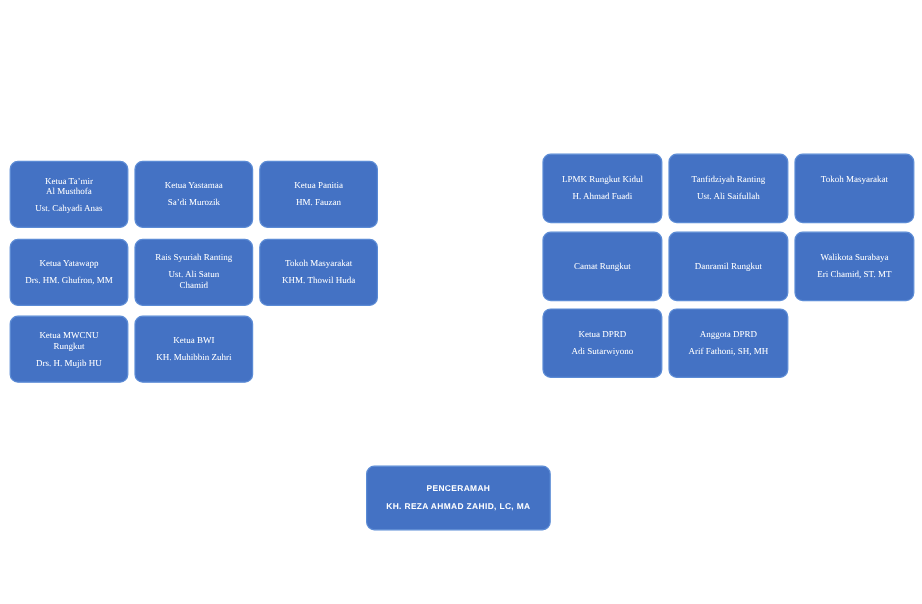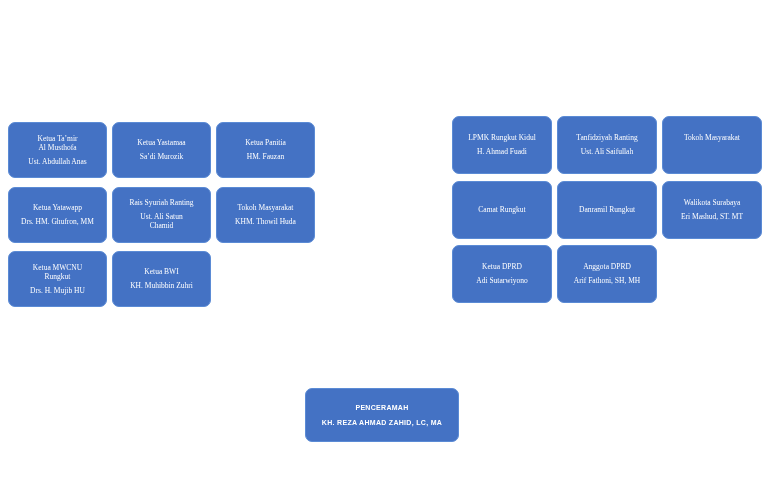--- a/index.html
+++ b/index.html
@@ -7,20 +7,21 @@
     width: 768px; height: 503px;
     background: #ffffff;
     position: relative;
     font-family: "Liberation Serif", serif;
     overflow: hidden;
   }
   .group {
     position: absolute;
     display: grid;
     grid-template-columns: repeat(3, 1fr);
+    margin-top: 12px;
   }
   .group-left {
     left: 8px; top: 122px; width: 307px;
     column-gap: 5px; row-gap: 8.5px;
     grid-auto-rows: 56px;
   }
   .group-right {
     left: 452px; top: 116px; width: 310px;
     column-gap: 5px; row-gap: 6.5px;
     grid-auto-rows: 58px;
@@ -62,21 +63,21 @@
 </style>
 </head>
 <body>
 
 <div>
 
   <section class="group group-left">
     <div class="box">
       <div class="box-title">Ketua Ta’mir
 Al Musthofa</div>
-      <div class="box-name">Ust. Abdullah Anas</div>
+      <div class="box-name">Ust. Cahyadi Anas</div>
     </div>
     <div class="box">
       <div class="box-title">Ketua Yastamaa</div>
       <div class="box-name">Sa’di Murozik</div>
     </div>
     <div class="box">
       <div class="box-title">Ketua Panitia</div>
       <div class="box-name">HM. Fauzan</div>
     </div>
     <div class="box">
@@ -119,21 +120,21 @@
     <div class="box">
       <div class="box-title">Camat Rungkut</div>
 
     </div>
     <div class="box">
       <div class="box-title">Danramil Rungkut</div>
 
     </div>
     <div class="box">
       <div class="box-title">Walikota Surabaya</div>
-      <div class="box-name">Eri Mashud, ST. MT</div>
+      <div class="box-name">Eri Chamid, ST. MT</div>
     </div>
     <div class="box">
       <div class="box-title">Ketua DPRD</div>
       <div class="box-name">Adi Sutarwiyono</div>
     </div>
     <div class="box">
       <div class="box-title">Anggota DPRD</div>
       <div class="box-name">Arif Fathoni, SH, MH</div>
     </div>
   </section>

